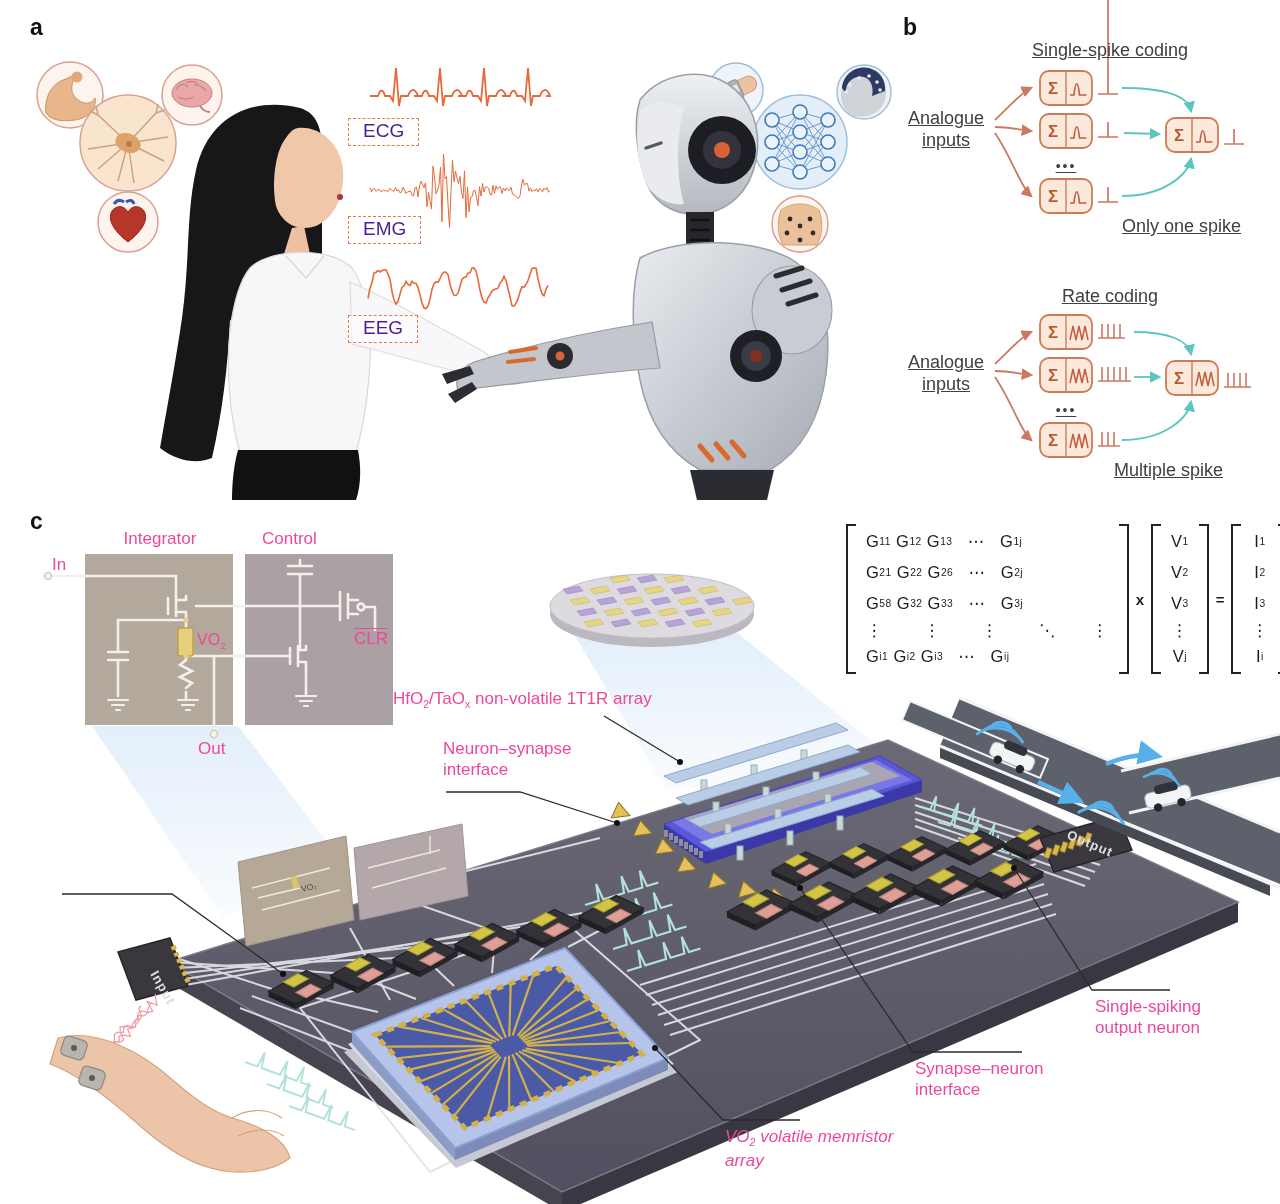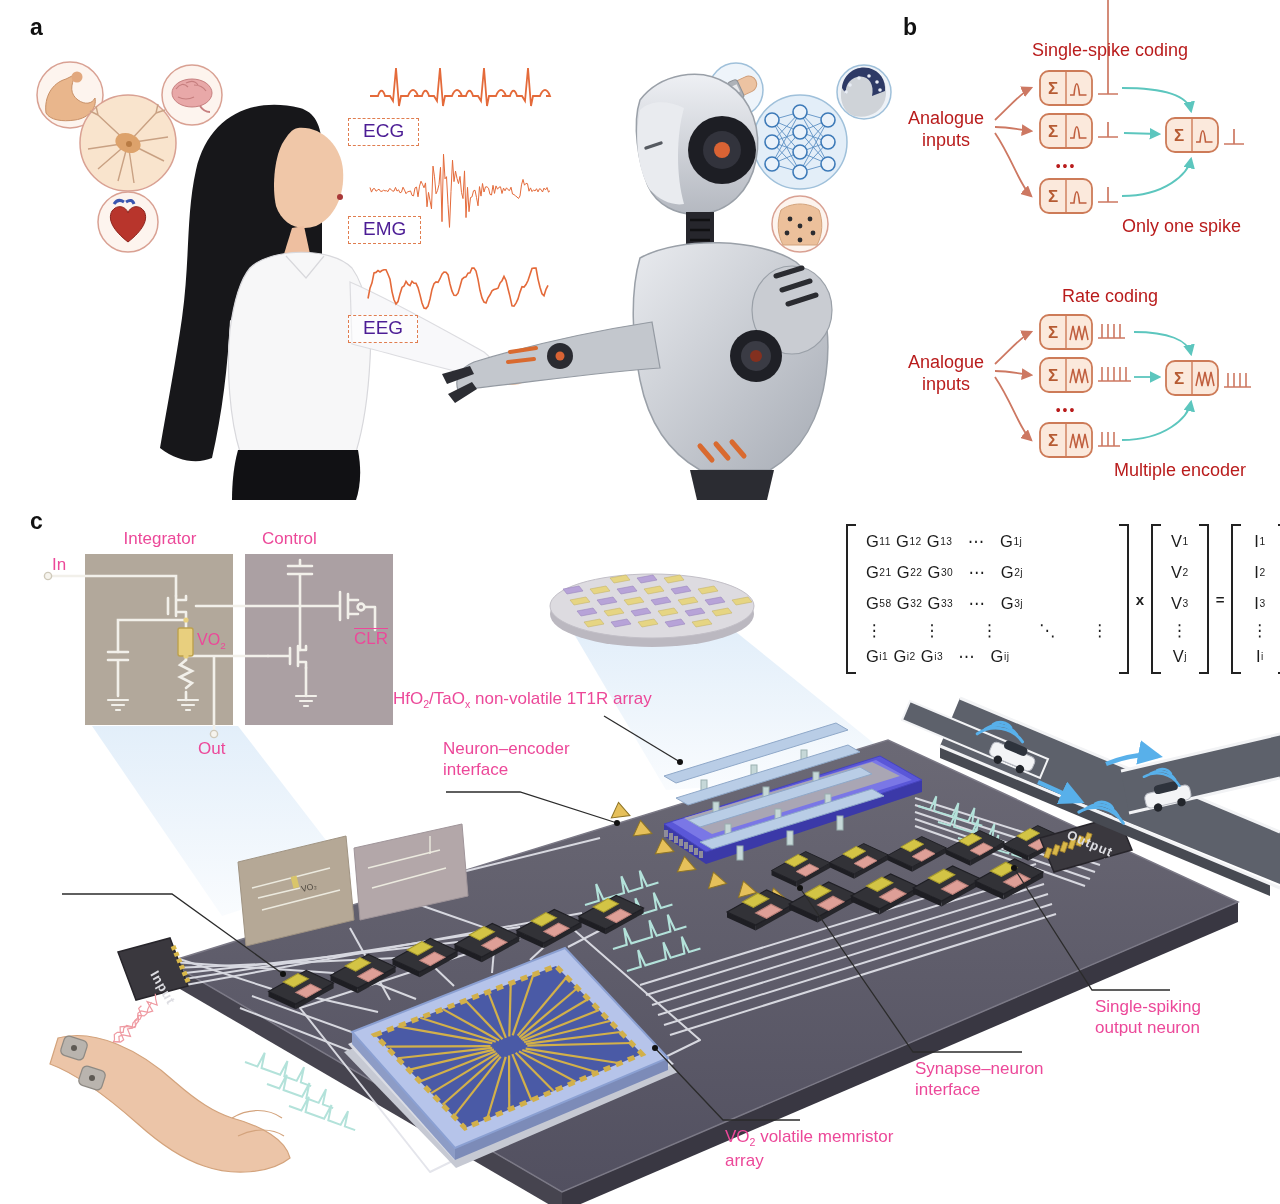--- a/index.html
+++ b/index.html
@@ -4,21 +4,21 @@
 <style>
   html,body{margin:0;padding:0;background:#f7f3e9;}
   .fig{position:relative;width:1280px;height:1204px;background:#ffffff;overflow:hidden;
        font-family:"Liberation Sans",sans-serif;color:#131313;}
   .fig svg{position:absolute;left:0;top:0;}
   .abs{position:absolute;}
   .plabel{font-size:23px;font-weight:700;color:#111;}
   .lbl{position:absolute;font-size:17px;line-height:1.26;color:#ec4899;}
   .sigbox{position:absolute;border:1.6px dashed #e07d4f;padding:1px 14px 3px;font-size:19px;
           color:#4c1d95;background:rgba(255,255,255,.55);}
-  .btxt{position:absolute;font-size:18px;color:#b91c1c;text-align:center;line-height:1.22;}
+  .btxt{position:absolute;font-size:18px;color:#404040;text-align:center;line-height:1.22;text-decoration:underline;}
   .nowrap{white-space:nowrap;}
   .ovl{text-decoration:overline;}
   sub{font-size:62%;}
   
   .matrix{position:absolute;left:846px;top:524px;display:flex;align-items:center;gap:5px;
           font-size:16.5px;color:#1c1c1c;}
   .mat{display:flex;flex-direction:column;justify-content:space-between;padding:2px 5px;}
   .mrow{height:31px;display:flex;align-items:center;white-space:pre;letter-spacing:.5px;}
   .mrow.ctr{justify-content:center;}
   .brk{align-self:stretch;width:8px;border:2px solid #222;}
@@ -637,34 +637,34 @@
 <div class="sigbox" style="left:348px;top:216px;">EMG</div>
 <div class="sigbox" style="left:348px;top:315px;">EEG</div>
 
 <div class="btxt" style="left:1015px;top:40px;width:190px;">Single-spike coding</div>
 <div class="btxt" style="left:898px;top:108px;width:96px;">Analogue inputs</div>
 <div class="btxt" style="left:1051px;top:158px;width:30px;letter-spacing:2px;font-size:14px;">•••</div>
 <div class="btxt nowrap" style="left:1122px;top:216px;">Only one spike</div>
 <div class="btxt" style="left:1015px;top:286px;width:190px;">Rate coding</div>
 <div class="btxt" style="left:898px;top:352px;width:96px;">Analogue inputs</div>
 <div class="btxt" style="left:1051px;top:402px;width:30px;letter-spacing:2px;font-size:14px;">•••</div>
-<div class="btxt nowrap" style="left:1114px;top:460px;">Multiple encoder</div>
+<div class="btxt nowrap" style="left:1114px;top:460px;">Multiple spike</div>
 
 <div class="lbl" style="left:100px;top:528px;width:120px;text-align:center;">Integrator</div>
 <div class="lbl" style="left:262px;top:528px;width:120px;">Control</div>
 <div class="lbl" style="left:52px;top:554px;">In</div>
 <div class="lbl" style="left:197px;top:630px;font-size:16px;">VO<sub>2</sub></div>
 <div class="lbl ovl" style="left:354px;top:628px;">CLR</div>
 <div class="lbl" style="left:198px;top:738px;">Out</div>
 
 <div class="matrix">
   <span class="brk l"></span>
   <div class="mat">
     <div class="mrow">G<sub>11</sub> G<sub>12</sub> G<sub>13</sub>   ⋯   G<sub>1j</sub></div>
-    <div class="mrow">G<sub>21</sub> G<sub>22</sub> G<sub>30</sub>   ⋯   G<sub>2j</sub></div>
+    <div class="mrow">G<sub>21</sub> G<sub>22</sub> G<sub>26</sub>   ⋯   G<sub>2j</sub></div>
     <div class="mrow">G<sub>58</sub> G<sub>32</sub> G<sub>33</sub>   ⋯   G<sub>3j</sub></div>
     <div class="mrow" style="height:22px">⋮        ⋮        ⋮        ⋱       ⋮</div>
     <div class="mrow">G<sub>i1</sub> G<sub>i2</sub> G<sub>i3</sub>   ⋯   G<sub>ij</sub></div>
   </div>
   <span class="brk r"></span>
   <span class="mop">x</span>
   <span class="brk l"></span>
   <div class="mat">
     <div class="mrow ctr">V<sub>1</sub></div>
     <div class="mrow ctr">V<sub>2</sub></div>
@@ -679,18 +679,18 @@
     <div class="mrow ctr">I<sub>1</sub></div>
     <div class="mrow ctr">I<sub>2</sub></div>
     <div class="mrow ctr">I<sub>3</sub></div>
     <div class="mrow ctr" style="height:22px">⋮</div>
     <div class="mrow ctr">I<sub>i</sub></div>
   </div>
   <span class="brk r"></span>
 </div>
 
 <div class="lbl nowrap" style="left:393px;top:688px;">HfO<sub>2</sub>/TaO<sub>x</sub> non-volatile 1T1R array</div>
-<div class="lbl" style="left:443px;top:738px;width:150px;">Neuron–encoder interface</div>
-<div class="lbl" style="left:725px;top:1126px;width:170px;">VO<sub>2</sub> volatile memristor array</div>
+<div class="lbl" style="left:443px;top:738px;width:150px;">Neuron–synapse interface</div>
+<div class="lbl" style="left:725px;top:1126px;width:170px;font-style:italic;">VO<sub>2</sub> volatile memristor array</div>
 <div class="lbl" style="left:915px;top:1058px;width:160px;">Synapse–neuron interface</div>
 <div class="lbl" style="left:1095px;top:996px;width:150px;">Single-spiking output neuron</div>
 
 </div>
 
 </body></html>

